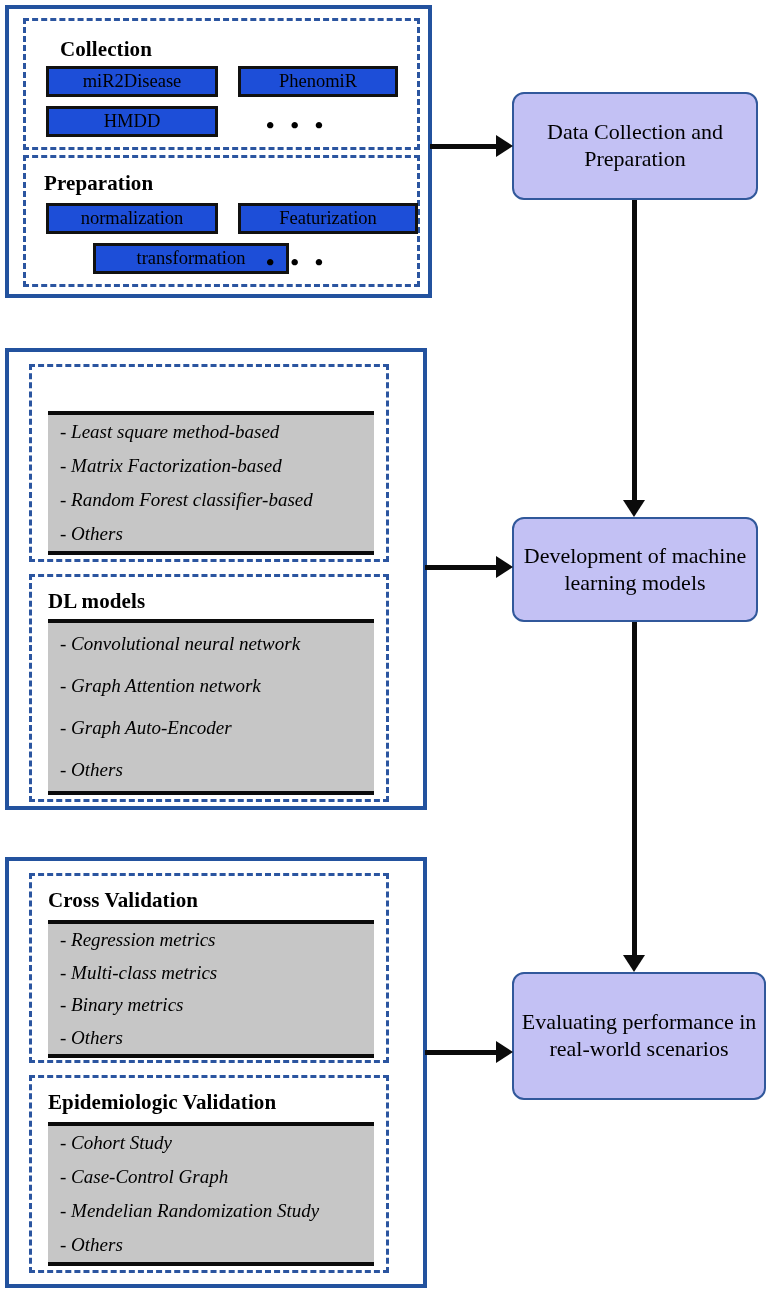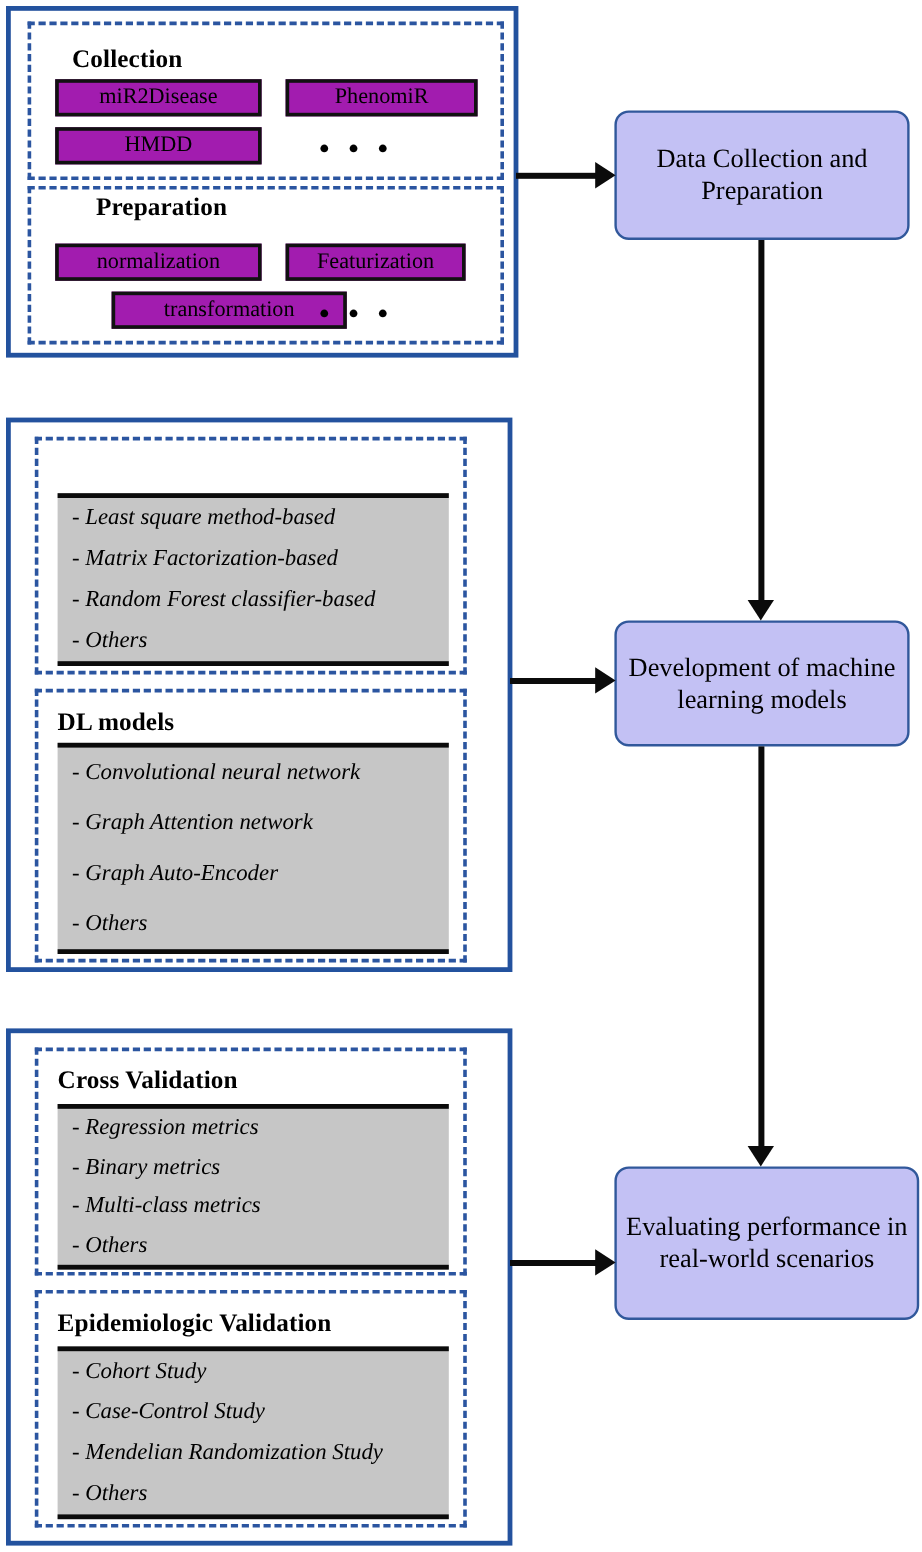--- a/index.html
+++ b/index.html
@@ -4,21 +4,21 @@
 <style>
   html,body{margin:0;padding:0;background:#ffffff;}
   body{width:768px;height:1293px;position:relative;overflow:hidden;
        font-family:"Liberation Serif","DejaVu Serif",serif;color:#000;}
 
   .panel{position:absolute;border:4px solid #23529e;background:#fff;box-sizing:border-box;}
   .group{position:absolute;border:3px dashed #2b55a0;box-sizing:border-box;background:#fff;}
   .group-title{position:absolute;font-weight:bold;font-size:21px;line-height:1;
                letter-spacing:.1px;white-space:nowrap;}
 
-  .chip{position:absolute;background:#a21caf;border:3px solid #111;box-sizing:border-box;
+  .chip{position:absolute;background:#1d4ed8;border:3px solid #111;box-sizing:border-box;
         display:flex;align-items:center;justify-content:center;
         font-size:18.5px;line-height:1;white-space:nowrap;}
 
   .dots{position:absolute;font-size:24px;letter-spacing:5px;line-height:1;font-weight:bold;}
 
   .listbox{position:absolute;background:#c6c6c6;box-sizing:border-box;
            border-top:4px solid #0b0b0b;border-bottom:4px solid #0b0b0b;}
   .listbox ul{list-style:none;margin:0;padding:0;height:100%;
               display:flex;flex-direction:column;justify-content:space-around;font-style:italic;}
   .listbox li{font-size:19px;line-height:1.05;padding-left:12px;white-space:nowrap;}
@@ -44,24 +44,24 @@
   <div class="group" style="left:14px;top:9px;width:397px;height:132px;">
     <div class="group-title" style="left:18px;top:18px;margin-left:16px;">Collection</div>
 
     <div class="chip" style="left:20px;top:45px;width:172px;height:31px;">miR2Disease</div>
     <div class="chip" style="left:212px;top:45px;width:160px;height:31px;">PhenomiR</div>
     <div class="chip" style="left:20px;top:85px;width:172px;height:31px;">HMDD</div>
     <div class="dots" style="left:240px;top:92px;">• • •</div>
   </div>
 
   <div class="group" style="left:14px;top:146px;width:397px;height:132px;">
-    <div class="group-title" style="left:18px;top:4px;margin-left:36px;">Preparation</div>
+    <div class="group-title" style="left:18px;top:15px;">Preparation</div>
 
     <div class="chip" style="left:20px;top:45px;width:172px;height:31px;">normalization</div>
-    <div class="chip" style="left:212px;top:45px;width:150px;height:31px;">Featurization</div>
+    <div class="chip" style="left:212px;top:45px;width:180px;height:31px;">Featurization</div>
     <div class="chip" style="left:24px;top:85px;width:196px;height:31px;margin-left:43px;">transformation</div>
     <div class="dots" style="left:240px;top:92px;">• • •</div>
   </div>
 </div>
 
 <div class="panel" style="left:5px;top:348px;width:422px;height:462px;">
 
   <div class="group" style="left:20px;top:12px;width:360px;height:198px;">
     <div class="listbox" style="left:16px;top:44px;width:326px;height:144px;">
       <ul>
@@ -86,33 +86,33 @@
   </div>
 </div>
 
 <div class="panel" style="left:5px;top:857px;width:422px;height:431px;">
 
   <div class="group" style="left:20px;top:12px;width:360px;height:190px;">
     <div class="group-title" style="left:16px;top:14px;">Cross Validation</div>
     <div class="listbox" style="left:16px;top:44px;width:326px;height:138px;">
       <ul>
         <li>- Regression  metrics</li>
+        <li>- Multi-class metrics</li>
         <li>- Binary metrics</li>
-        <li>- Multi-class metrics</li>
         <li>- Others</li>
       </ul>
     </div>
   </div>
 
   <div class="group" style="left:20px;top:214px;width:360px;height:198px;">
     <div class="group-title" style="left:16px;top:14px;">Epidemiologic Validation</div>
     <div class="listbox" style="left:16px;top:44px;width:326px;height:144px;">
       <ul>
         <li>- Cohort Study</li>
-        <li>- Case-Control Study</li>
+        <li>- Case-Control Graph</li>
         <li>- Mendelian Randomization Study</li>
         <li>- Others</li>
       </ul>
     </div>
   </div>
 </div>
 
 <div class="pbox" style="left:512px;top:92px;width:246px;height:108px;">Data Collection and Preparation</div>
 
 <div class="pbox" style="left:512px;top:517px;width:246px;height:105px;">Development of machine learning models</div>

